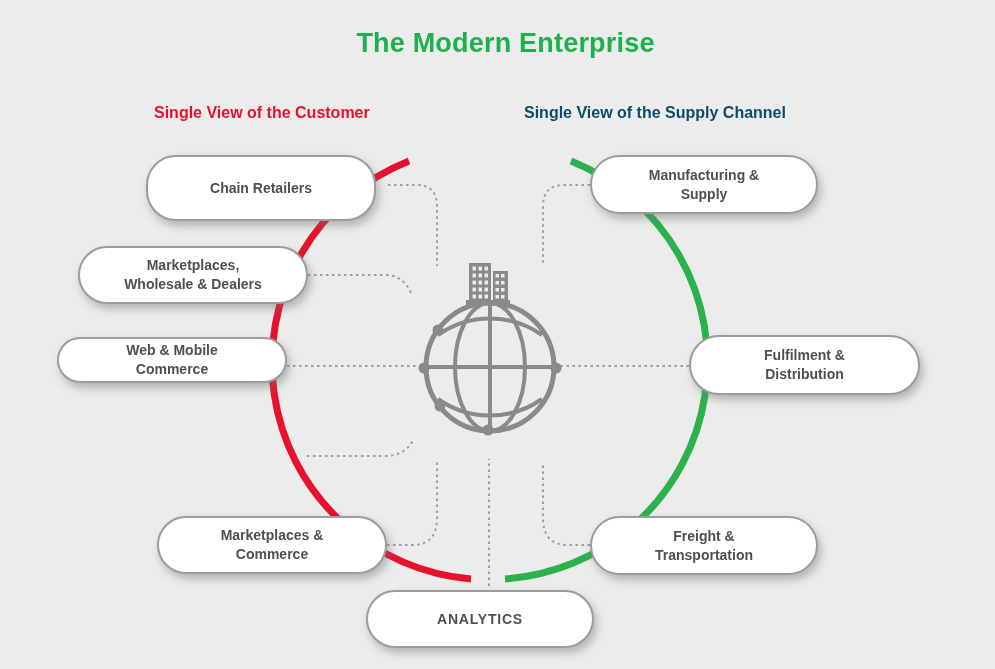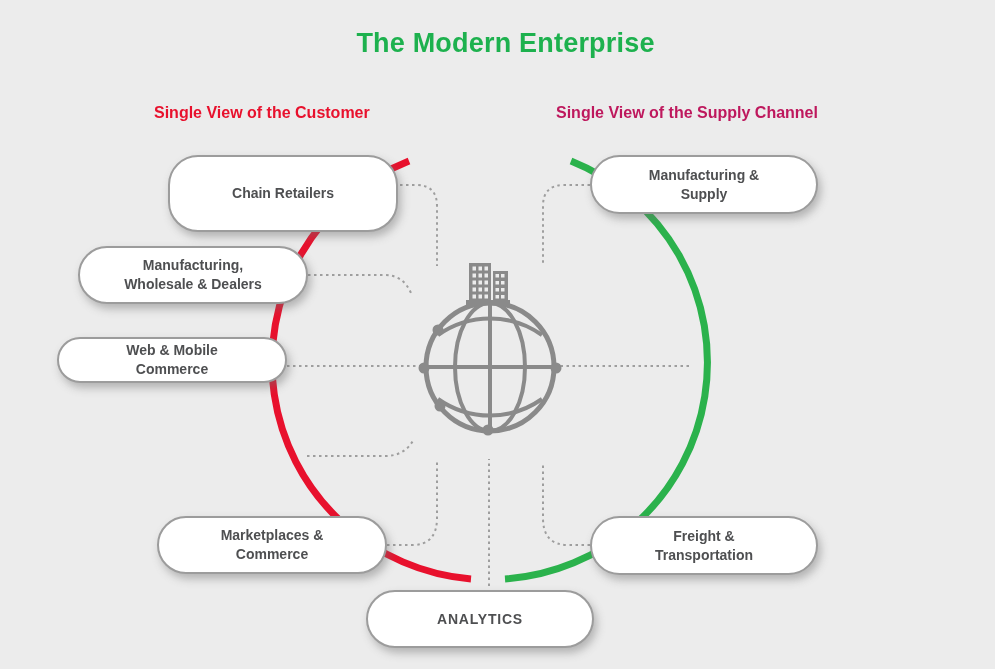--- a/index.html
+++ b/index.html
@@ -15,21 +15,21 @@
     text-align:center;
     font-size:27px;font-weight:bold;
     color:#1db14e;margin:8px;
     letter-spacing:0.2px;
   }
   .group-heading{
     position:absolute;top:104px;
     font-size:16px;font-weight:bold;
   }
   .heading-customer{left:154px;width:300px;color:#e8112d;}
-  .heading-supply{left:556px;width:320px;color:#be185d;}
+  .heading-supply{left:524px;width:320px;color:#0c4a6e;}
   svg.layer{position:absolute;left:0;top:0;}
   .pill{
     position:absolute;
     background:#ffffff;
     border:2px solid #9c9c9c;
     border-radius:30px;
     box-shadow:3px 5px 8px rgba(110,110,110,0.45);
     display:flex;flex-direction:column;
     align-items:center;justify-content:center;
     text-align:center;
@@ -111,40 +111,44 @@
             <rect x="501" y="281" width="3.5" height="3.5"></rect>
           <rect x="495.5" y="288" width="3.5" height="3.5"></rect>
             <rect x="501" y="288" width="3.5" height="3.5"></rect>
           <rect x="495.5" y="295" width="3.5" height="3.5"></rect>
             <rect x="501" y="295" width="3.5" height="3.5"></rect>
         </g>
       </g>
     </g>
   </svg>
 
-  <div class="pill" style="left:168px;top:155px;width:230px;height:77px">
+  <div class="pill" style="left:146px;top:155px;width:230px;height:66px">
     <span class="line">Chain Retailers</span>
   </div>
   <div class="pill" style="left:78px;top:246px;width:230px;height:58px">
-    <span class="line">Manufacturing,</span>
+    <span class="line">Marketplaces,</span>
     <span class="line">Wholesale &amp; Dealers</span>
   </div>
   <div class="pill" style="left:57px;top:337px;width:230px;height:46px">
     <span class="line">Web &amp; Mobile</span>
     <span class="line">Commerce</span>
   </div>
   <div class="pill" style="left:157px;top:516px;width:230px;height:58px">
     <span class="line">Marketplaces &amp;</span>
     <span class="line">Commerce</span>
   </div>
 
   <div class="pill" style="left:590px;top:155px;width:228px;height:59px">
     <span class="line">Manufacturing &amp;</span>
     <span class="line">Supply</span>
   </div>
+  <div class="pill" style="left:689px;top:335px;width:231px;height:60px">
+    <span class="line">Fulfilment &amp;</span>
+    <span class="line">Distribution</span>
+  </div>
   <div class="pill" style="left:590px;top:516px;width:228px;height:59px">
     <span class="line">Freight &amp;</span>
     <span class="line">Transportation</span>
   </div>
 
   <div class="pill pill-analytics" style="left:366px;top:590px;width:228px;height:58px">
     <span class="line">ANALYTICS</span>
   </div>
 
 </div>

